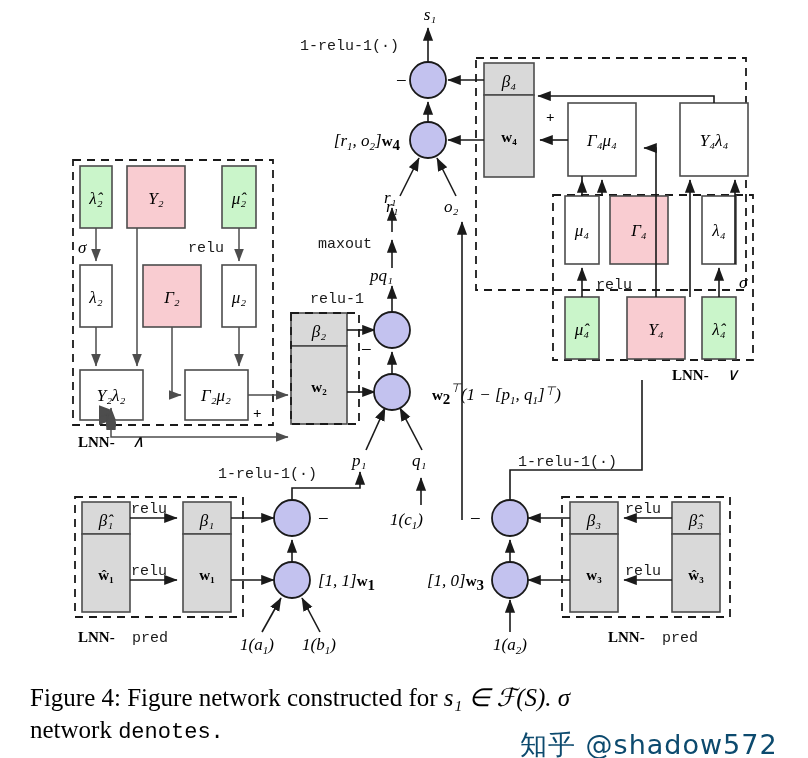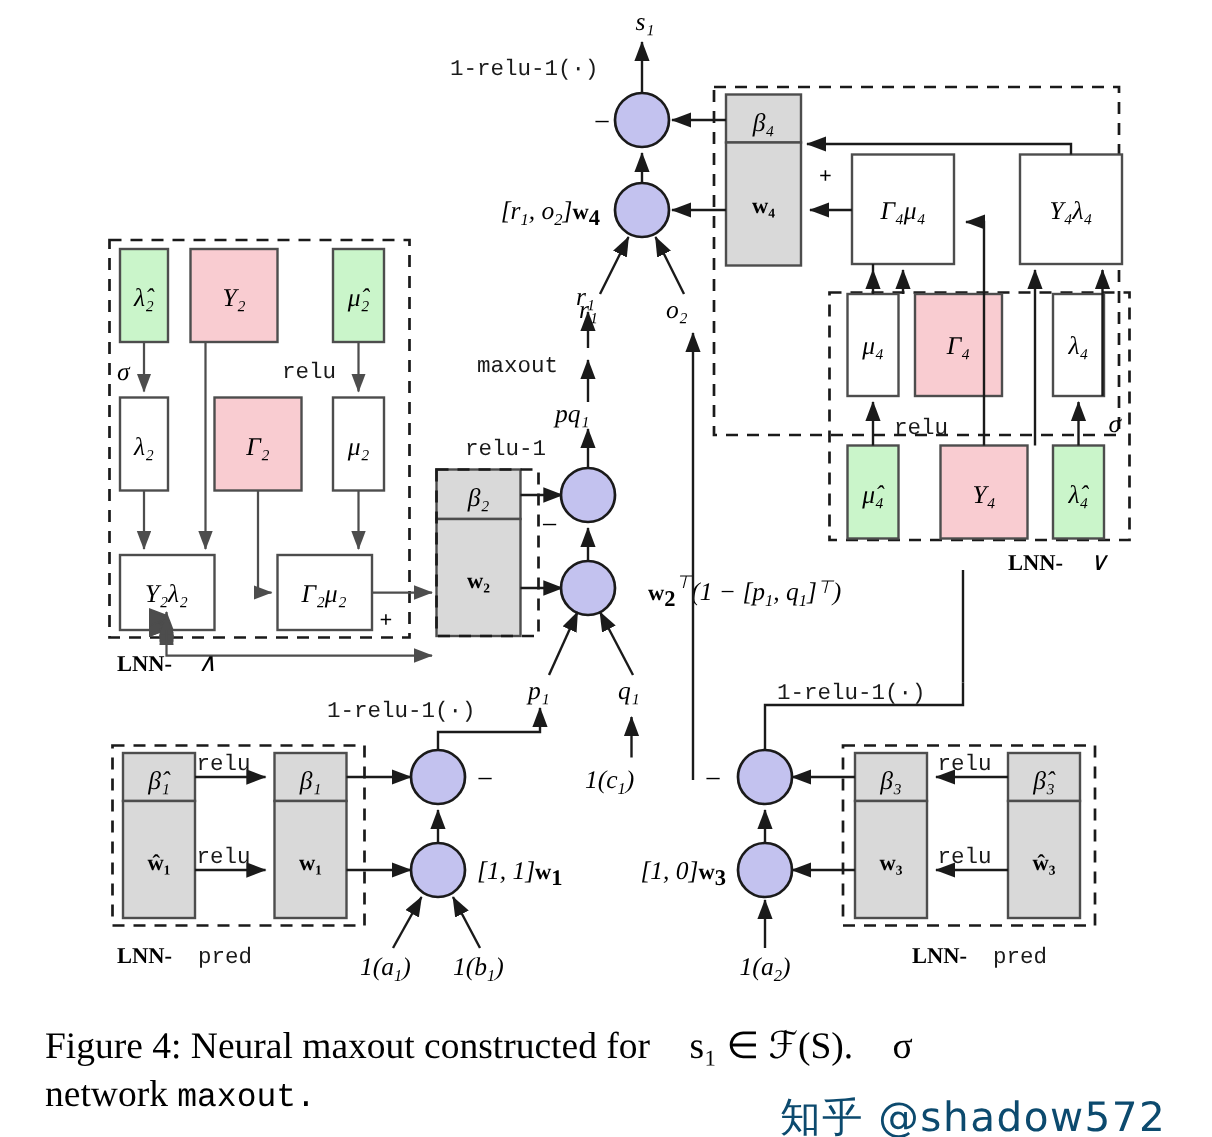--- a/index.html
+++ b/index.html
@@ -21,21 +21,21 @@
   text{font-family:"Liberation Serif",serif;fill:#000;}
   .mth{font-style:italic;font-size:17px;}
   .mono{font-family:"Liberation Mono",monospace;font-style:normal;font-size:15px;fill:#1a1a1a;}
   .bld{font-weight:bold;font-style:normal;font-size:15px;}
   .sgn{font-style:normal;font-size:19px;}
   .mid{text-anchor:middle;}
   .end{text-anchor:end;}
 
   #caption{position:absolute;left:30px;top:682px;width:760px;font-size:25px;line-height:1.28;}
   #caption .mm{font-family:"Liberation Mono",monospace;font-size:22px;}
-  #caption .it{margin-left:20px;}
+  #caption .it{font-style:italic;}
   #watermark{position:absolute;left:520px;top:727px;font-size:27px;color:#0c4a6e;letter-spacing:1px;
              font-family:"DejaVu Sans",sans-serif;}
 </style>
 </head>
 <body>
 
 <div id="root">
 
 <svg id="diagram" viewBox="0 0 808 680">
   <defs>
@@ -319,22 +319,22 @@
     <tspan>1(</tspan><tspan font-style="italic">a</tspan><tspan font-size="11" dy="4">2</tspan><tspan dy="-4">)</tspan>
   </text>
 
   <text class="bld" x="608" y="642">LNN-</text>
   <text class="mono" x="662" y="642">pred</text>
 
   <path class="lnk" d="M642,455 L642,380"></path>
 </svg>
 
 <div id="caption">
-  <span>Figure 4: Neural maxout constructed for</span>
+  <span>Figure 4: Figure network constructed for</span>
   <span class="it">s₁ ∈ ℱ(S).</span>
   <span class="it">σ</span><br>
   <span>network</span>
-  <span class="mm">maxout.</span>
+  <span class="mm">denotes.</span>
 </div>
 
 <div id="watermark">知乎 @shadow572</div>
 
 </div>
 
 </body></html>

